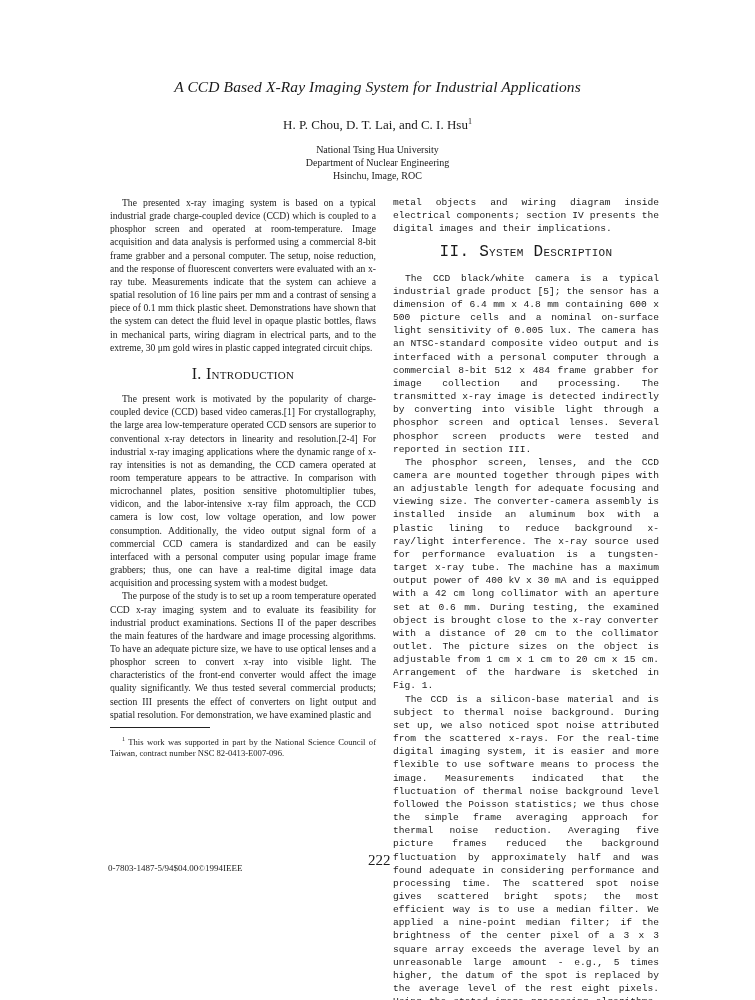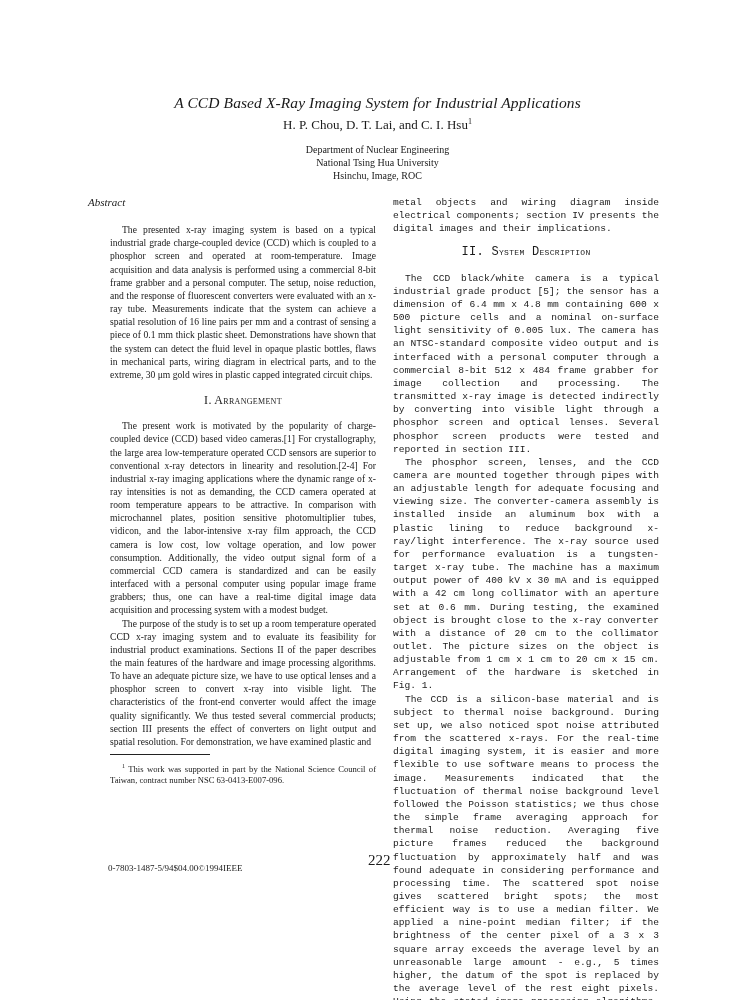--- a/index.html
+++ b/index.html
@@ -1,56 +1,55 @@
 <!DOCTYPE html>
 <html><head>
 <meta charset="utf-8">
 <style>
   html, body { margin:0; padding:0; background:#ffffff; }
   body { width:755px; height:1000px; position:relative; overflow:hidden;
          font-family:"Liberation Serif","DejaVu Serif",serif; color:#1a1a1a; }
-  .title { position:absolute; left:0; width:755px; top:94px; text-align:center;
+  .title { position:absolute; left:0; width:755px; top:78px; text-align:center;
            font-style:italic; font-size:15.5px; letter-spacing:0.1px; }
   .authors { position:absolute; left:0; width:755px; top:117px; text-align:center; font-size:13px; }
   .authors sup { font-size:8px; }
   .affil { position:absolute; left:0; width:755px; top:143px; text-align:center; font-size:10px; line-height:13px; }
   .col { position:absolute; top:196px; width:266px; font-size:9.6px; line-height:13.15px;
          text-align:justify; }
   .col.left { left:110px; }
   .col.right { left:393px; top:196px;font-family:Liberation Mono, monospace; }
   .col p { margin:0; text-indent:12px; }
   .col p.noindent { text-indent:0; }
   .abstract-head { font-style:italic; font-size:11px; margin:0 0 14px -22px; }
-  .sec-head { text-align:center; font-size:12px; margin:11px 0 12px 0; font-variant:small-caps; letter-spacing:0.3px; }
+  .sec-head { text-align:center; font-size:16px; margin:11px 0 12px 0; font-variant:small-caps; letter-spacing:0.3px; }
   .sec-head.first { margin-top:13px; }
   .fn-rule { width:100px; border-top:1px solid #222; margin:6px 0 6px 0; }
   .footnote { font-size:8.6px; line-height:11.5px; text-indent:0; }
   .footnote sup { font-size:6px; }
   .page-num { position:absolute; left:368px; top:852px; font-size:15px; }
   .copyright { position:absolute; left:108px; top:863px; font-size:9px; }
 </style>
 </head>
 <body>
 
 <div class="title">A CCD Based X-Ray Imaging System for Industrial Applications</div>
 <div class="authors"><span>H. P. Chou, D. T. Lai, and C. I. Hsu</span><sup>1</sup></div>
 <div class="affil">
+  <div>National Tsing Hua University</div>
   <div>Department of Nuclear Engineering</div>
-  <div>National Tsing Hua University</div>
   <div>Hsinchu, Image, ROC</div>
 </div>
 
 <div class="col left">
-  <div class="abstract-head">Abstract</div>
   <p>The presented x-ray imaging system is based on a typical industrial grade charge-coupled device (CCD) which is coupled to a phosphor screen and operated at room-temperature. Image acquisition and data analysis is performed using a commercial 8-bit frame grabber and a personal computer. The setup, noise reduction, and the response of fluorescent converters were evaluated with an x-ray tube. Measurements indicate that the system can achieve a spatial resolution of 16 line pairs per mm and a contrast of sensing a piece of 0.1 mm thick plastic sheet. Demonstrations have shown that the system can detect the fluid level in opaque plastic bottles, flaws in mechanical parts, wiring diagram in electrical parts, and to the extreme, 30 μm gold wires in plastic capped integrated circuit chips.</p>
-  <div class="sec-head first">I. Arrangement</div>
+  <div class="sec-head first">I. Introduction</div>
   <p>The present work is motivated by the popularity of charge-coupled device (CCD) based video cameras.[1] For crystallography, the large area low-temperature operated CCD sensors are superior to conventional x-ray detectors in linearity and resolution.[2-4] For industrial x-ray imaging applications where the dynamic range of x-ray intensities is not as demanding, the CCD camera operated at room temperature appears to be attractive. In comparison with microchannel plates, position sensitive photomultiplier tubes, vidicon, and the labor-intensive x-ray film approach, the CCD camera is low cost, low voltage operation, and low power consumption. Additionally, the video output signal form of a commercial CCD camera is standardized and can be easily interfaced with a personal computer using popular image frame grabbers; thus, one can have a real-time digital image data acquisition and processing system with a modest budget.</p>
   <p>The purpose of the study is to set up a room temperature operated CCD x-ray imaging system and to evaluate its feasibility for industrial product examinations. Sections II of the paper describes the main features of the hardware and image processing algorithms. To have an adequate picture size, we have to use optical lenses and a phosphor screen to convert x-ray into visible light. The characteristics of the front-end converter would affect the image quality significantly. We thus tested several commercial products; section III presents the effect of converters on light output and spatial resolution. For demonstration, we have examined plastic and</p>
   <div class="fn-rule"></div>
-  <p class="footnote"><sup>1</sup> <span>This work was supported in part by the National Science Council of Taiwan, contract number NSC 63-0413-E007-096.</span></p>
+  <p class="footnote"><sup>1</sup> <span>This work was supported in part by the National Science Council of Taiwan, contract number NSC 82-0413-E007-096.</span></p>
 </div>
 
 <div class="col right">
   <p class="noindent">metal objects and wiring diagram inside electrical components; section IV presents the digital images and their implications.</p>
   <div class="sec-head">II. System Description</div>
   <p>The CCD black/white camera is a typical industrial grade product [5]; the sensor has a dimension of 6.4 mm x 4.8 mm containing 600 x 500 picture cells and a nominal on-surface light sensitivity of 0.005 lux. The camera has an NTSC-standard composite video output and is interfaced with a personal computer through a commercial 8-bit 512 x 484 frame grabber for image collection and processing. The transmitted x-ray image is detected indirectly by converting into visible light through a phosphor screen and optical lenses. Several phosphor screen products were tested and reported in section III.</p>
   <p>The phosphor screen, lenses, and the CCD camera are mounted together through pipes with an adjustable length for adequate focusing and viewing size. The converter-camera assembly is installed inside an aluminum box with a plastic lining to reduce background x-ray/light interference. The x-ray source used for performance evaluation is a tungsten-target x-ray tube. The machine has a maximum output power of 400 kV x 30 mA and is equipped with a 42 cm long collimator with an aperture set at 0.6 mm. During testing, the examined object is brought close to the x-ray converter with a distance of 20 cm to the collimator outlet. The picture sizes on the object is adjustable from 1 cm x 1 cm to 20 cm x 15 cm. Arrangement of the hardware is sketched in Fig. 1.</p>
   <p>The CCD is a silicon-base material and is subject to thermal noise background. During set up, we also noticed spot noise attributed from the scattered x-rays. For the real-time digital imaging system, it is easier and more flexible to use software means to process the image. Measurements indicated that the fluctuation of thermal noise background level followed the Poisson statistics; we thus chose the simple frame averaging approach for thermal noise reduction. Averaging five picture frames reduced the background fluctuation by approximately half and was found adequate in considering performance and processing time. The scattered spot noise gives scattered bright spots; the most efficient way is to use a median filter. We applied a nine-point median filter; if the brightness of the center pixel of a 3 x 3 square array exceeds the average level by an unreasonable large amount - e.g., 5 times higher, the datum of the spot is replaced by the average level of the rest eight pixels. Using the stated image processing algorithms, one can have a processed image in 100 ms running with a 33 MHz 32-bit microprocessor.</p>
 </div>
 

